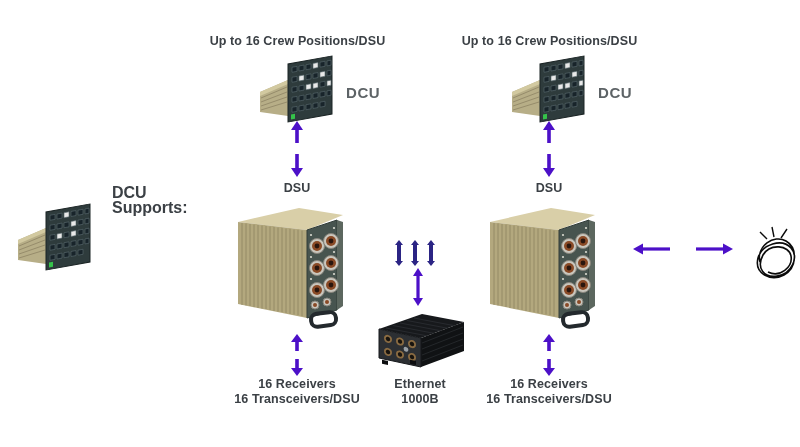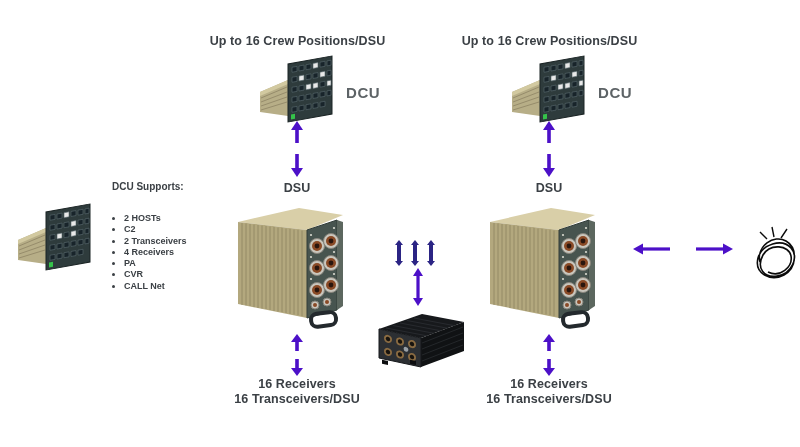--- a/index.html
+++ b/index.html
@@ -2,21 +2,21 @@
 <html style="--purple: #4c10c8; --navy: #2b2484; --text: #3b4045; --muted: #5d6366;"><head>
 <meta charset="utf-8">
 <style>
   html,body{margin:0;padding:0;background:#fff;}
   .canvas{position:relative;width:800px;height:447px;background:#ffffff;overflow:hidden;
           font-family:"Liberation Sans",sans-serif;margin-top:16px;}
   .abs{position:absolute;}
   .lbl{position:absolute;font-weight:bold;color:var(--text);text-align:center;
        font-size:12.5px;line-height:15px;letter-spacing:.1px;}
   .tag{position:absolute;font-size:15px;font-weight:bold;color:var(--muted);letter-spacing:.6px;}
-  .supports-title{position:absolute;left:112px;top:163px;width:76px;font-size:10px;
+  .supports-title{position:absolute;left:112px;top:169px;width:76px;font-size:16px;
        font-weight:bold;color:var(--text);line-height:15px;}
   .supports{position:absolute;left:110px;top:197px;}
   .supports ul{margin:0;padding-left:14px;}
   .supports li{font-size:9px;font-weight:bold;color:var(--text);line-height:11.3px;}
   .fill-purple{fill:var(--purple);}
   .fill-navy{fill:var(--navy);}
   svg{display:block;}
 </style>
 </head>
 <body>
@@ -344,20 +344,24 @@
       <circle cx="21" cy="21" r="4" fill="#8a6b42"></circle>
         <circle cx="21" cy="21" r="2.2" fill="#17130e"></circle>
       <circle cx="33" cy="21" r="4" fill="#8a6b42"></circle>
         <circle cx="33" cy="21" r="2.2" fill="#17130e"></circle>
       <circle cx="27" cy="14.5" r="2.4" fill="#9aa0a6"></circle>
     </g>
     <rect x="8" y="49" width="6" height="4" fill="#0c0d0f" transform="skewY(12)"></rect>
     <rect x="36" y="43" width="6" height="4" fill="#0c0d0f" transform="skewY(12)"></rect>
   </svg>
 
+  <div class="lbl" style="left:360px;top:361px;width:120px;">
+    <div>Ethernet</div>
+    <div>1000B</div>
+  </div>
 
   <svg class="abs" style="left:290px;top:318px;" width="14" height="42" viewBox="0 0 14 42">
     <polygon class="fill-purple" points="7,0 1,8 13,8"></polygon>
       <rect class="fill-purple" x="5.2" y="7" width="3.6" height="10"></rect>
     <rect class="fill-purple" x="5.2" y="25" width="3.6" height="10"></rect>
       <polygon class="fill-purple" points="7,42 1,34 13,34"></polygon>
   </svg>
   <svg class="abs" style="left:542px;top:318px;" width="14" height="42" viewBox="0 0 14 42">
     <polygon class="fill-purple" points="7,0 1,8 13,8"></polygon>
       <rect class="fill-purple" x="5.2" y="7" width="3.6" height="10"></rect>
@@ -380,25 +384,14 @@
     <rect class="fill-purple" x="63" y="5.4" width="28" height="3.2"></rect>
     <polygon class="fill-purple" points="100,7 90,1.5 90,12.5"></polygon>
   </svg>
   <svg class="abs" style="left:746px;top:208px;" width="54" height="62" viewBox="0 0 54 62">
     <path d="M14,38 C10,22 28,10 40,17 C52,24 51,44 38,51 C25,58 8,50 12,34 C16,20 36,14 45,24
              C53,33 46,50 31,52 C18,54 10,44 17,31 C24,19 43,21 45,32 C47,43 34,54 22,48" stroke="#0b0b0b" fill="none" stroke-width="1.6"></path>
     <path d="M28,13 L26,3 M35,14 L41,5 M21,15 L14,8" stroke="#0b0b0b" fill="none" stroke-width="1.4"></path>
   </svg>
 
   <div class="supports-title">DCU Supports:</div>
-  <div class="supports">
-    <ul>
-      <li>2 HOSTs</li>
-      <li>C2</li>
-      <li>2 Transceivers</li>
-      <li>4 Receivers</li>
-      <li>PA</li>
-      <li>CVR</li>
-      <li>CALL Net</li>
-    </ul>
-  </div>
 
 </div>
 
 </body></html>

